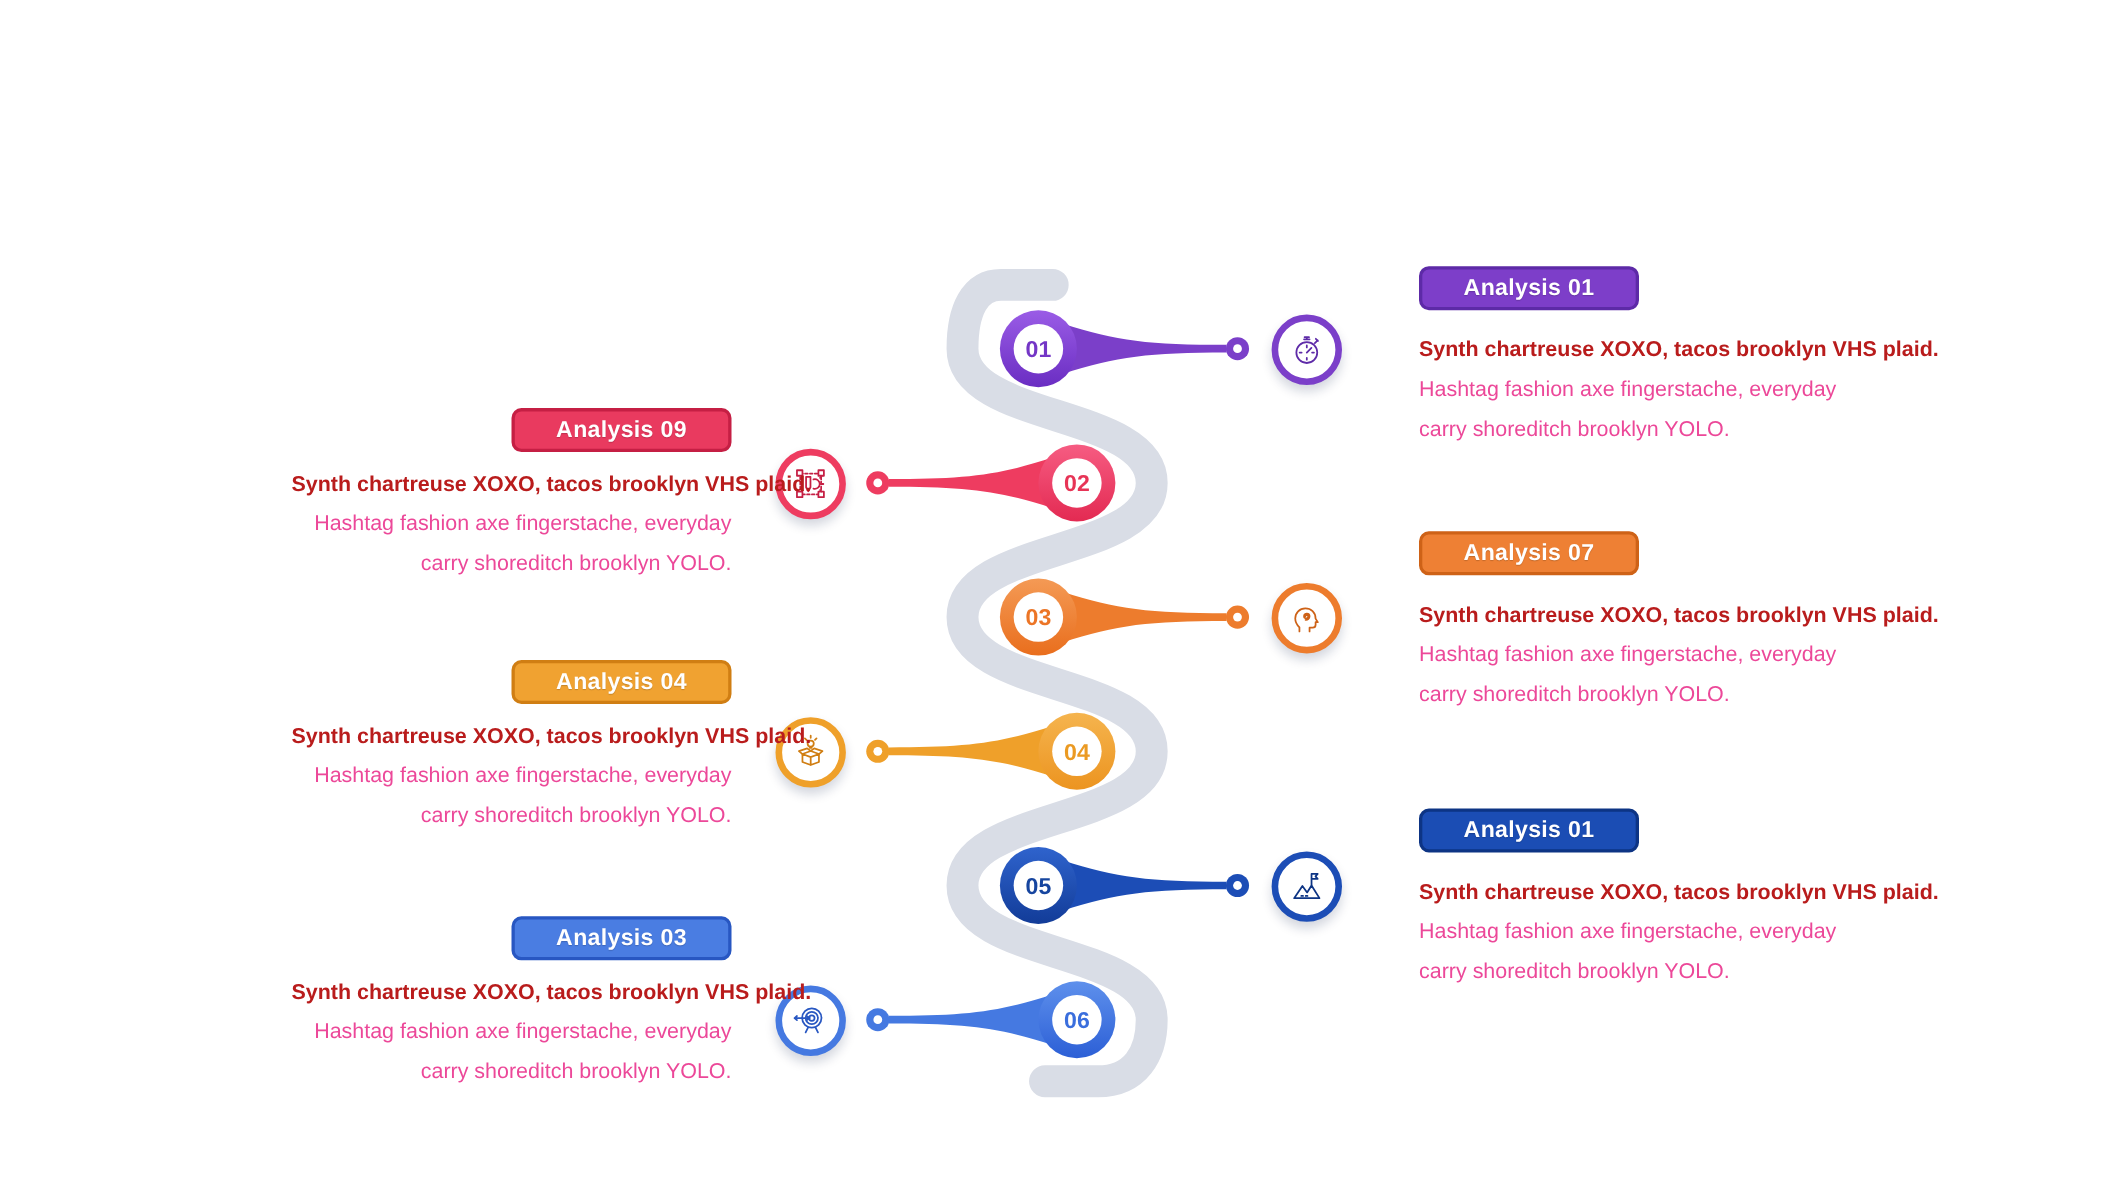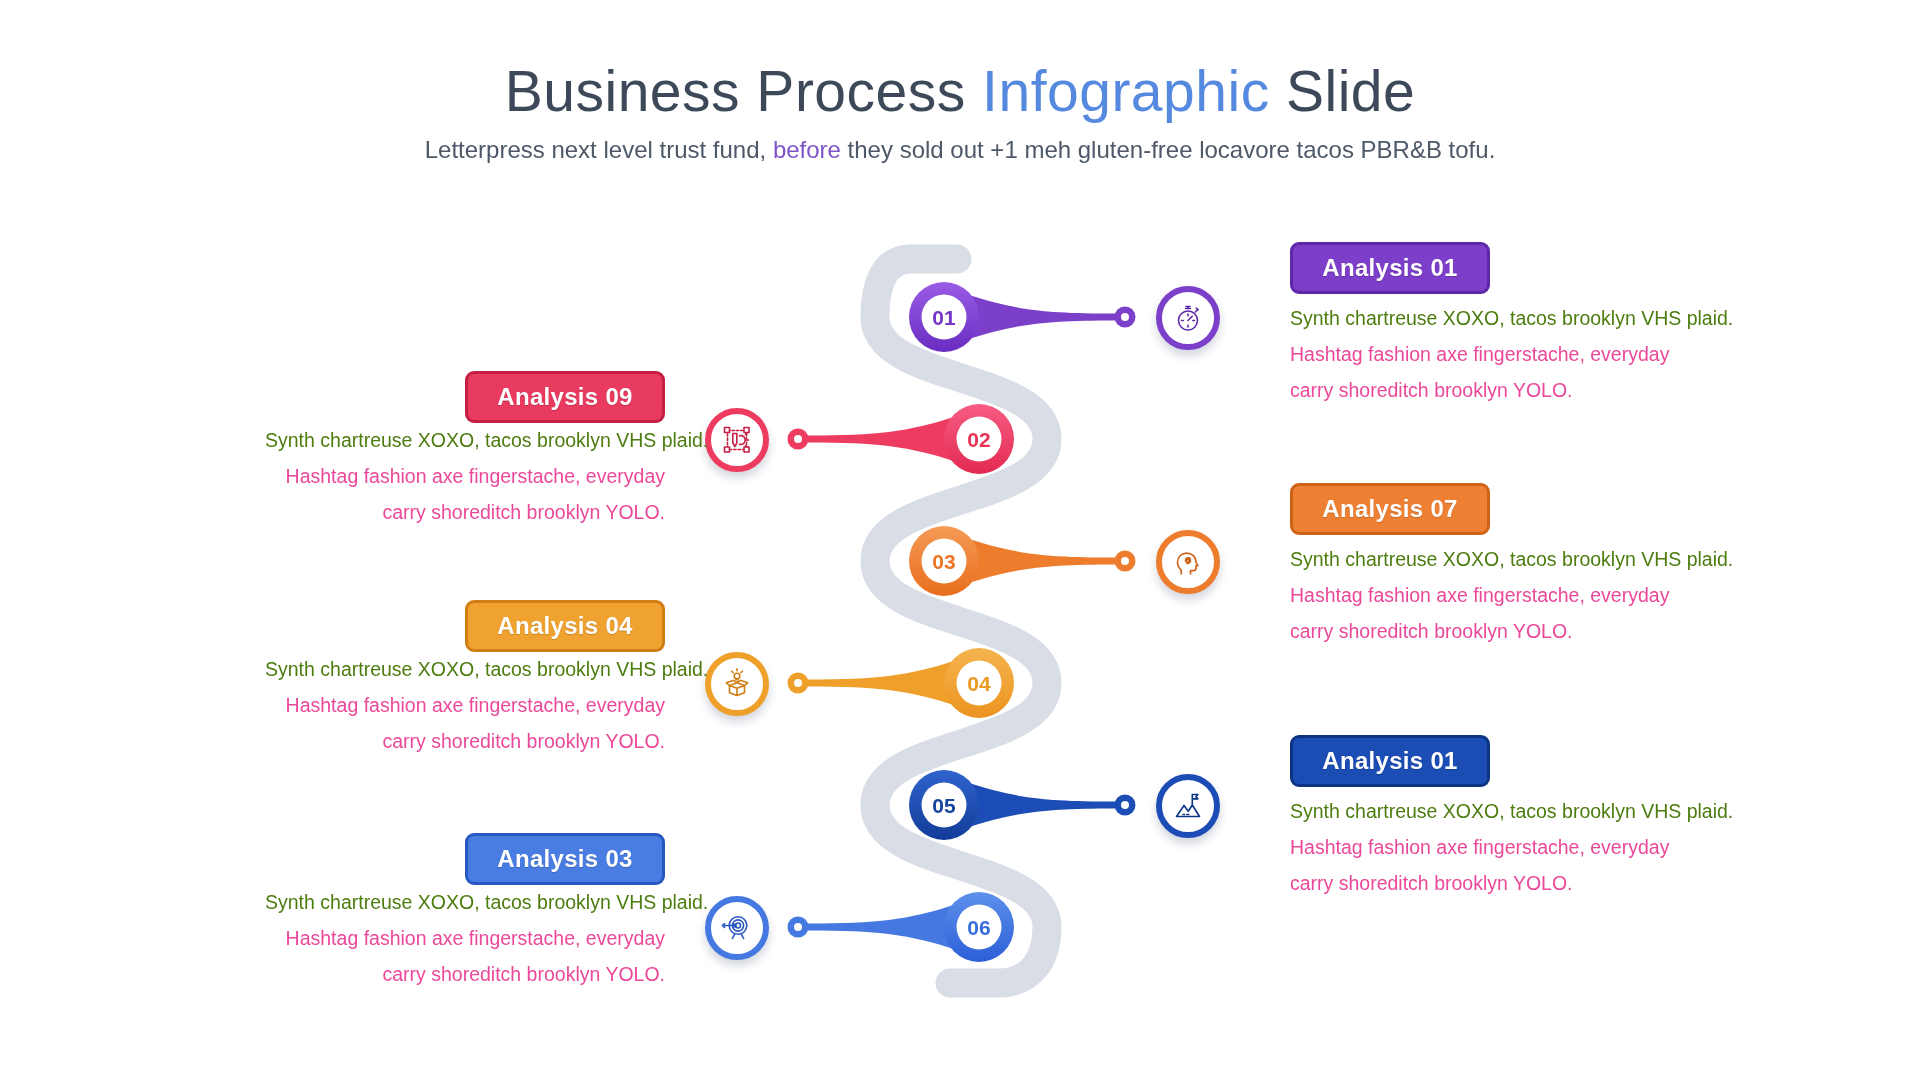--- a/index.html
+++ b/index.html
@@ -27,40 +27,36 @@
   .node .bulb-hole{fill:#ffffff;}
   .node .inner{fill:#ffffff;}
   .node .num{fill:var(--num);font-size:21px;font-weight:700;text-anchor:middle;
              font-family:"Liberation Sans", sans-serif;}
   
   .icon-ring{position:absolute;width:52px;height:52px;border:6px solid var(--main);
              border-radius:50%;background:#fff;display:flex;align-items:center;justify-content:center;
              box-shadow:0 6px 10px rgba(10,25,70,.18);}
   .icon-ring svg{stroke:var(--dark);fill:none;stroke-width:1.6;stroke-linecap:round;stroke-linejoin:round;}
   
-  .badge{position:absolute;width:200px;height:52px;box-sizing:border-box;border:3px solid var(--bord);
-         border-radius:9px;background:var(--badge);color:#ffffff;font-size:24px;font-weight:700;
+  .badge{position:absolute;width:200px;height:40px;box-sizing:border-box;border:3px solid var(--bord);
+         border-radius:9px;background:var(--badge);color:#ffffff;font-size:21px;font-weight:700;
          display:flex;align-items:center;justify-content:center;letter-spacing:.3px;
          text-shadow:0 1px 1px rgba(0,0,0,.18);}
   
   .desc{position:absolute;width:400px;font-size:19.5px;line-height:36px;white-space:nowrap;}
   .desc.rt{text-align:left;}
   .desc.lt{text-align:right;}
-  .desc .lead{color:#4d7c0f;}
+  .desc .lead{color:#b91c1c;font-weight:bold;}
   .desc .line{color:#ec4899;}
 </style>
 </head>
 <body>
 
 <div class="slide">
 
-  <div class="header">
-    <div class="title"><span>Business Process </span><span class="hl">Infographic</span><span> Slide</span></div>
-    <div class="subtitle"><span>Letterpress next level trust fund, </span><span class="hl">before</span><span> they sold out +1 meh gluten-free locavore tacos PBR&amp;B tofu.</span></div>
-  </div>
 
   <svg class="snake" width="1920" height="1080" viewBox="0 0 1920 1080">
     <path d="M 957 259 L 910 259
              C 886 259, 875 282, 875 317
              C 875 384, 1047 372, 1047 439
              C 1047 506, 875 494, 875 561
              C 875 628, 1047 616, 1047 683
              C 1047 750, 875 738, 875 805
              C 875 872, 1047 860, 1047 927
              C 1047 958, 1032 983, 998 983

